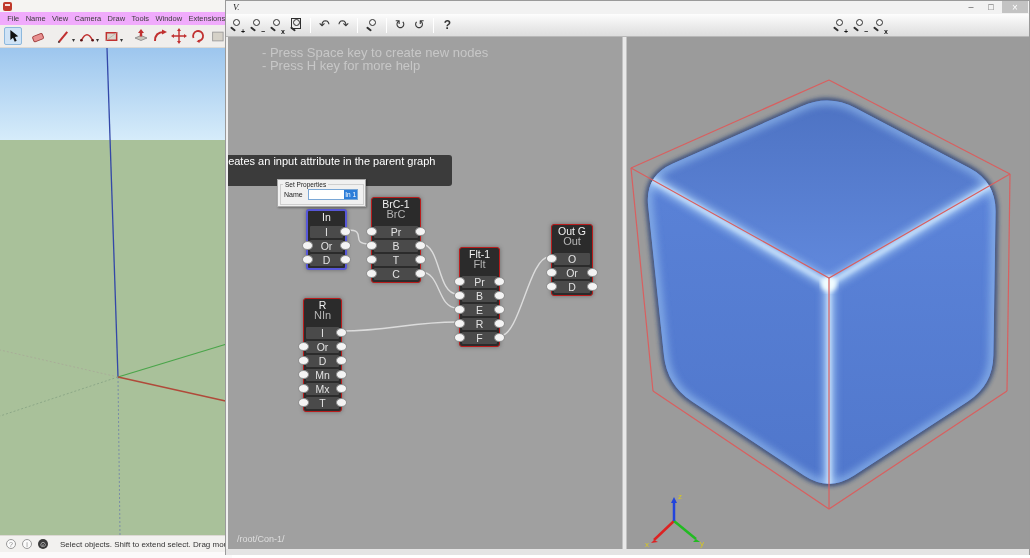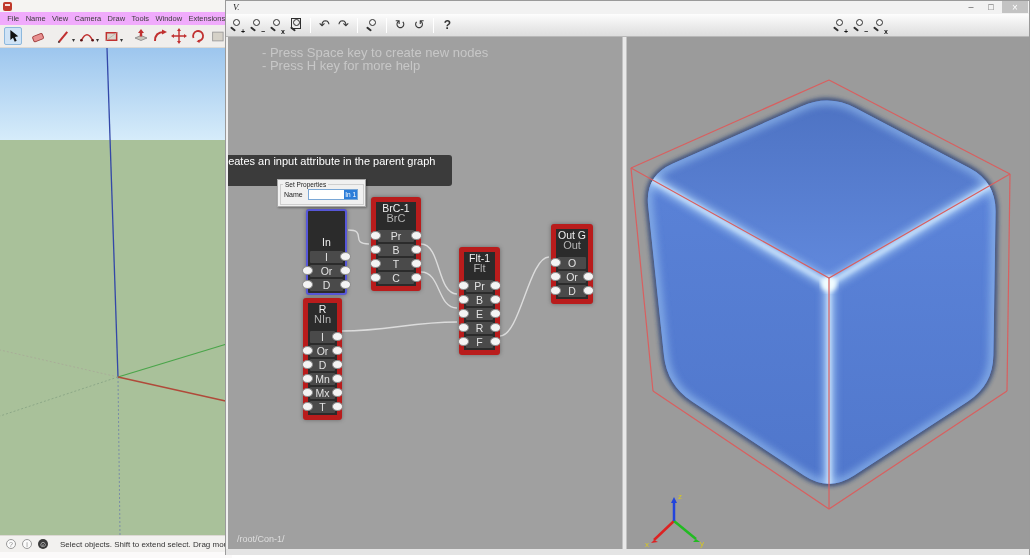--- a/index.html
+++ b/index.html
@@ -65,21 +65,21 @@
   
   #dialog { left:49px; top:142px; width:89px; height:28px; background:#f0f0f0; border:1px solid #a8a8a8; box-shadow:1px 1px 2px rgba(0,0,0,.35); z-index:30; }
   #dialog fieldset { position:absolute; left:2px; top:1px; width:84px; height:24px; border:1px solid #cfcfcf; }
   #dialog legend { font-size:6.5px; color:#222; padding:0 2px; margin-left:2px; }
   #dlg-name-label { position:absolute; left:6px; top:11px; font-size:7px; color:#222; }
   #dlg-input { position:absolute; left:30px; top:9px; width:50px; height:11px; background:#fff; border:1px solid #7aa7d6; display:flex; justify-content:flex-end; align-items:center; }
   #dlg-input .selected { background:#2e7ed9; color:#fff; font-size:6.5px; padding:0 1px; line-height:9px; }
 
   
   #node-layer { left:0; top:0; width:394px; height:512px; }
-  .node { position:absolute; background:#2b2b2b; border:5px solid #b91c1c; border-radius:3px; padding-bottom:2px; box-shadow:0 0 4px rgba(0,0,0,.35); }
+  .node { position:absolute; background:#2b2b2b; border:1px solid #b91c1c; border-radius:3px; padding-bottom:2px; box-shadow:0 0 4px rgba(0,0,0,.35); }
   .node.selected { border:2px solid #5757d8; }
   .nhead { position:relative; text-align:center; color:#f0f0f0; }
   .ntitle { font-size:10.5px; line-height:13px; }
   .nsub { font-size:11px; line-height:9px; color:#b5b5b5; margin-top:-1px; }
   .nrow { position:relative; height:12.5px; margin:1.5px 2px 0 2px; background:#4a4a4a; border-radius:1px;
           display:flex; align-items:center; justify-content:center; }
   .nrow span { font-size:10.5px; color:#e2e2e2; line-height:12px; }
   .pin { position:absolute; width:11px; height:9px; border-radius:50%; background:#f4f4f4; border:1px solid #8e8e8e; top:50%; margin-top:-4.5px; }
   .pin.pl { left:-8px; }
   .pin.pr { right:-8px; }
@@ -274,21 +274,21 @@
 
     <svg id="conn-svg" width="394" height="512">
         <path d="M120,193 C140,193 121,207 141,207" class="conn"></path>
         <path d="M193,207 C213,207 209,257 229,257" class="conn"></path>
         <path d="M193,235 C213,235 209,271 229,271" class="conn"></path>
         <path d="M114,294 C160,294 183,285 229,285" class="conn"></path>
         <path d="M272,299 C292,299 301,220 321,220" class="conn"></path>
       </svg>
     <div id="node-layer" class="abs">
         <div class="node selected" style="left: 78px; top: 172px; width: 41px;">
-          <div class="nhead" style="height: 13px; margin-top: 25px;">
+          <div class="nhead" style="height: 13px;">
             <div class="ntitle">In</div>
           </div>
           <div class="nrow">
             <span>I</span>
             <i class="pin pr"></i>
           </div>
           <div class="nrow">
             <span>Or</span>
             <i class="pin pl"></i>
             <i class="pin pr"></i>

